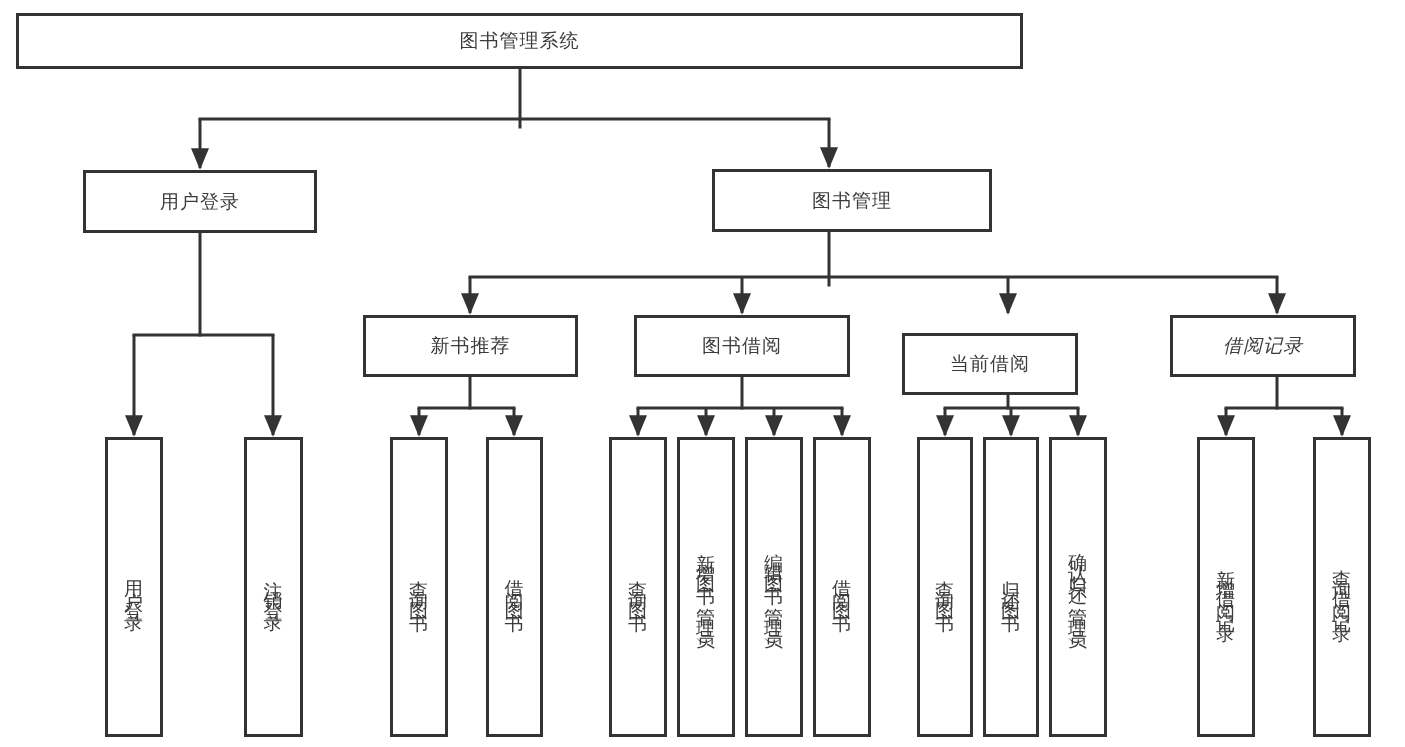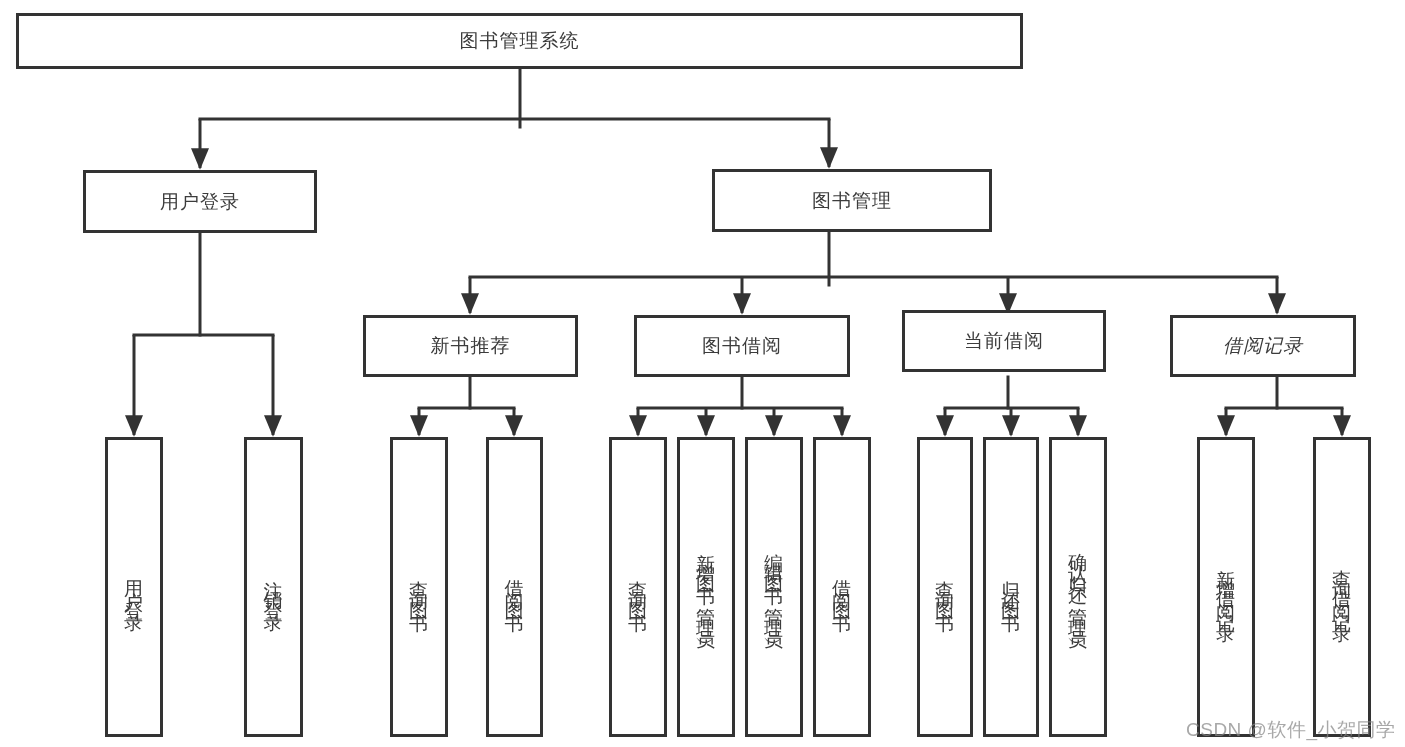--- a/index.html
+++ b/index.html
@@ -111,21 +111,21 @@
     </g>
   </svg>
 
   <div class="node hbox" style="left:16px; top:13px; width:1007px; height:56px;">图书管理系统</div>
 
   <div class="node hbox" style="left:83px; top:170px; width:234px; height:63px;">用户登录</div>
   <div class="node hbox" style="left:712px; top:169px; width:280px; height:63px;">图书管理</div>
 
   <div class="node hbox" style="left:634px; top:315px; width:216px; height:62px;">图书借阅</div>
   <div class="node hbox" style="left:363px; top:315px; width:215px; height:62px;">新书推荐</div>
-  <div class="node hbox" style="left:902px; top:310px; width:204px; height:62px;">当前借阅</div>
+  <div class="node hbox" style="left:902px; top:333px; width:176px; height:62px;">当前借阅</div>
   <div class="node hbox" style="left:1170px; top:315px; width:186px; height:62px;font-style:italic;">借阅记录</div>
 
   <div class="node vbox" style="left:105px; top:437px; width:58px; height:300px;">
     <div class="vtext">用户登录</div>
   </div>
   <div class="node vbox" style="left:244px; top:437px; width:59px; height:300px;">
     <div class="vtext">注销登录</div>
   </div>
 
   <div class="node vbox" style="left:390px; top:437px; width:58px; height:300px;">
@@ -158,15 +158,14 @@
     <div class="vtext">确认归还（管理员）</div>
   </div>
 
   <div class="node vbox" style="left:1197px; top:437px; width:58px; height:300px;">
     <div class="vtext">新增借阅记录</div>
   </div>
   <div class="node vbox" style="left:1313px; top:437px; width:58px; height:300px;">
     <div class="vtext">查询借阅记录</div>
   </div>
 
-  <div class="watermark">CSDN @软件_小贺同学</div>
 
 </div>
 
 </body></html>

